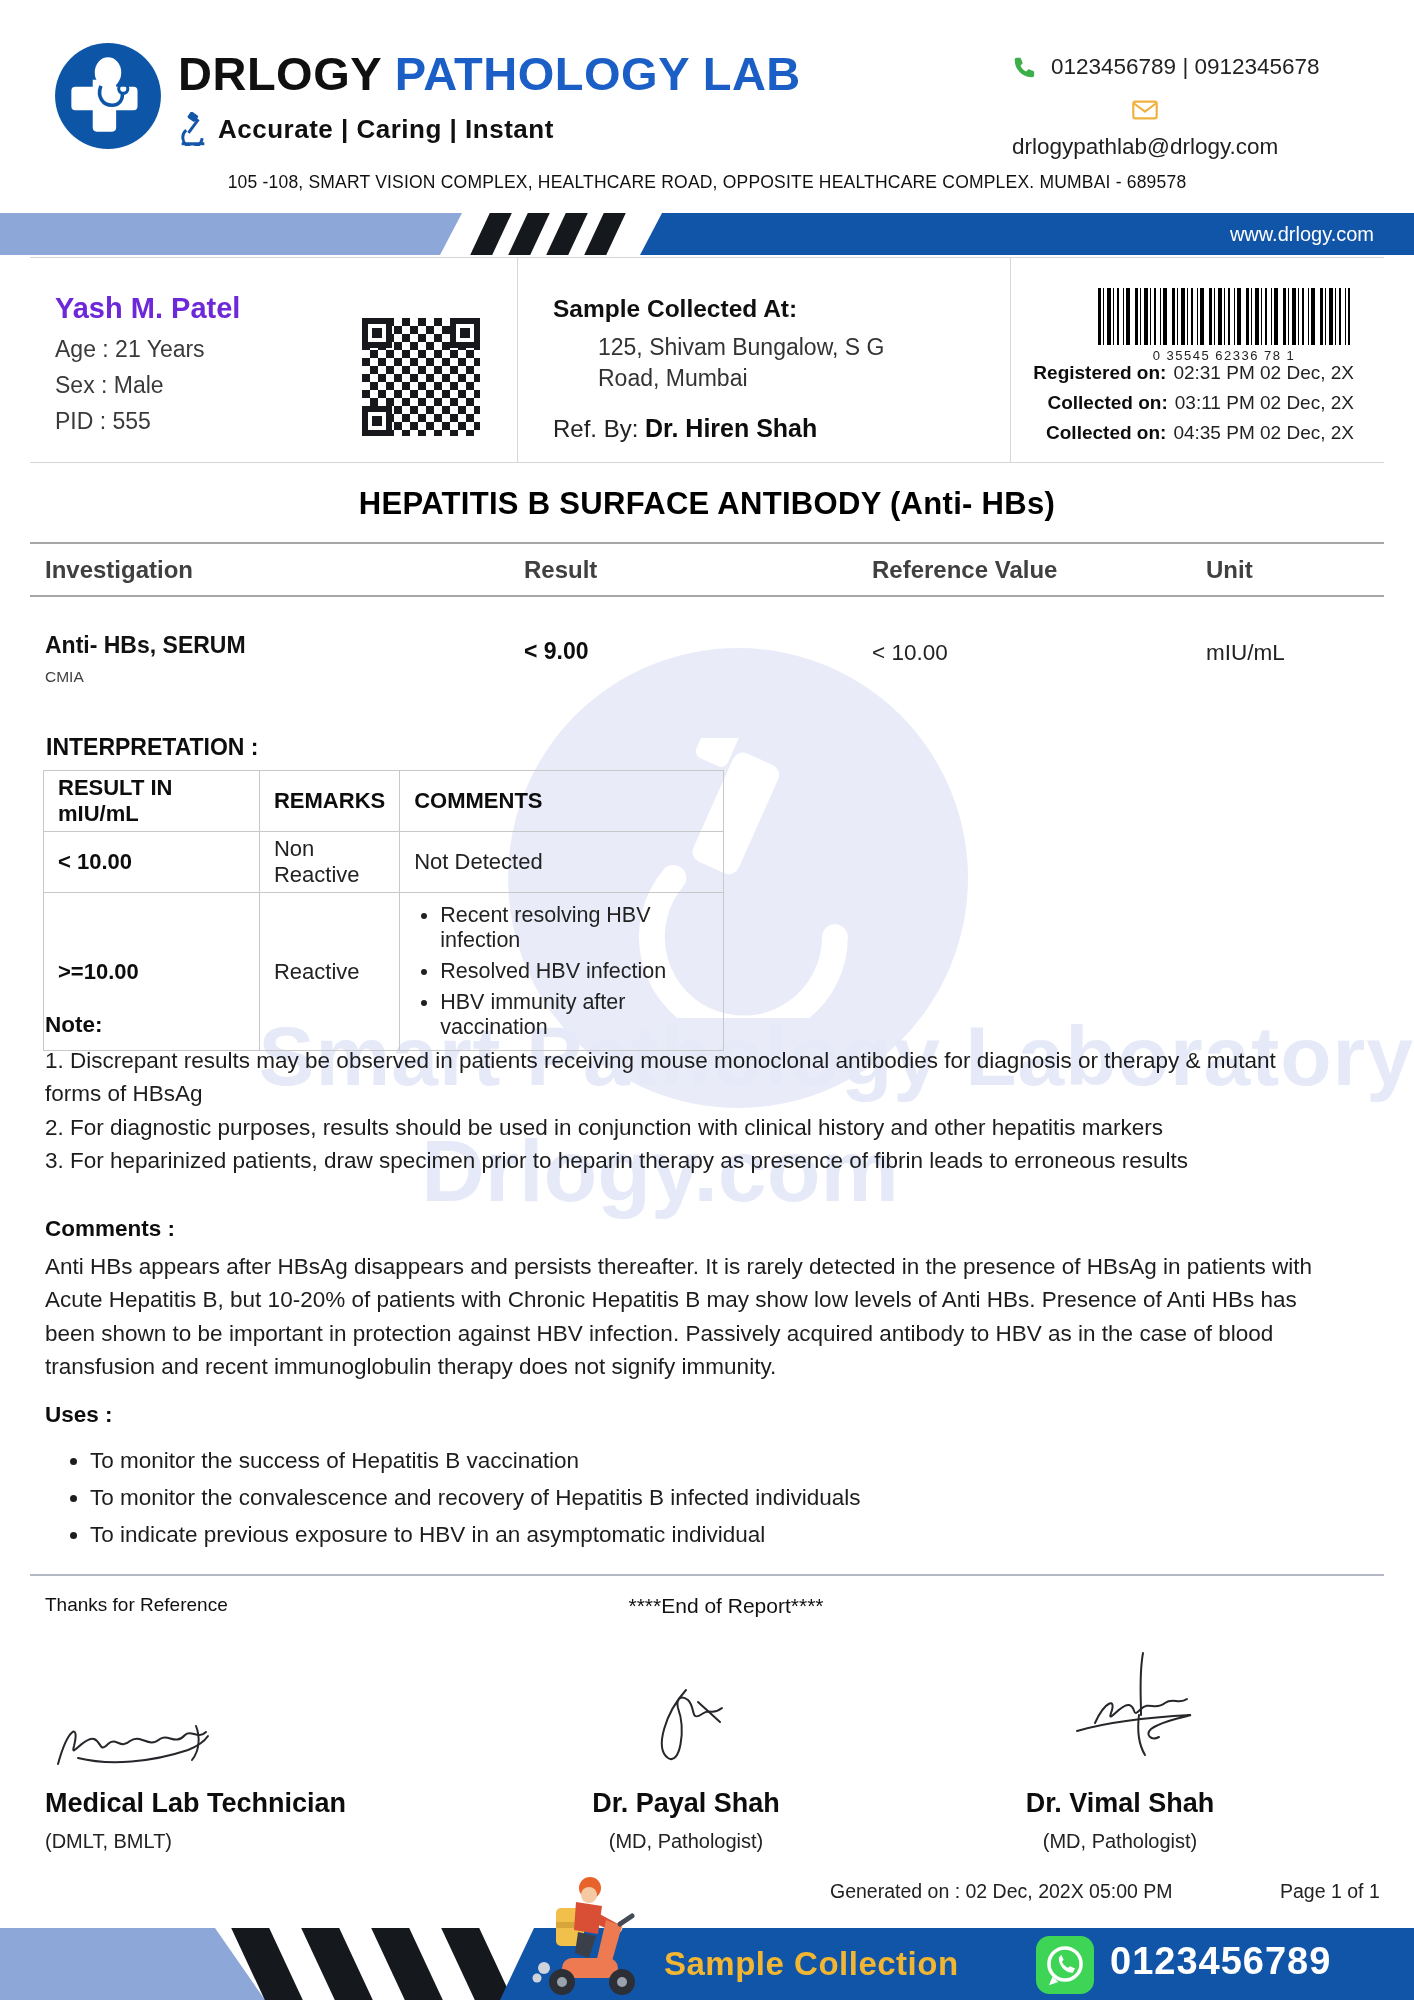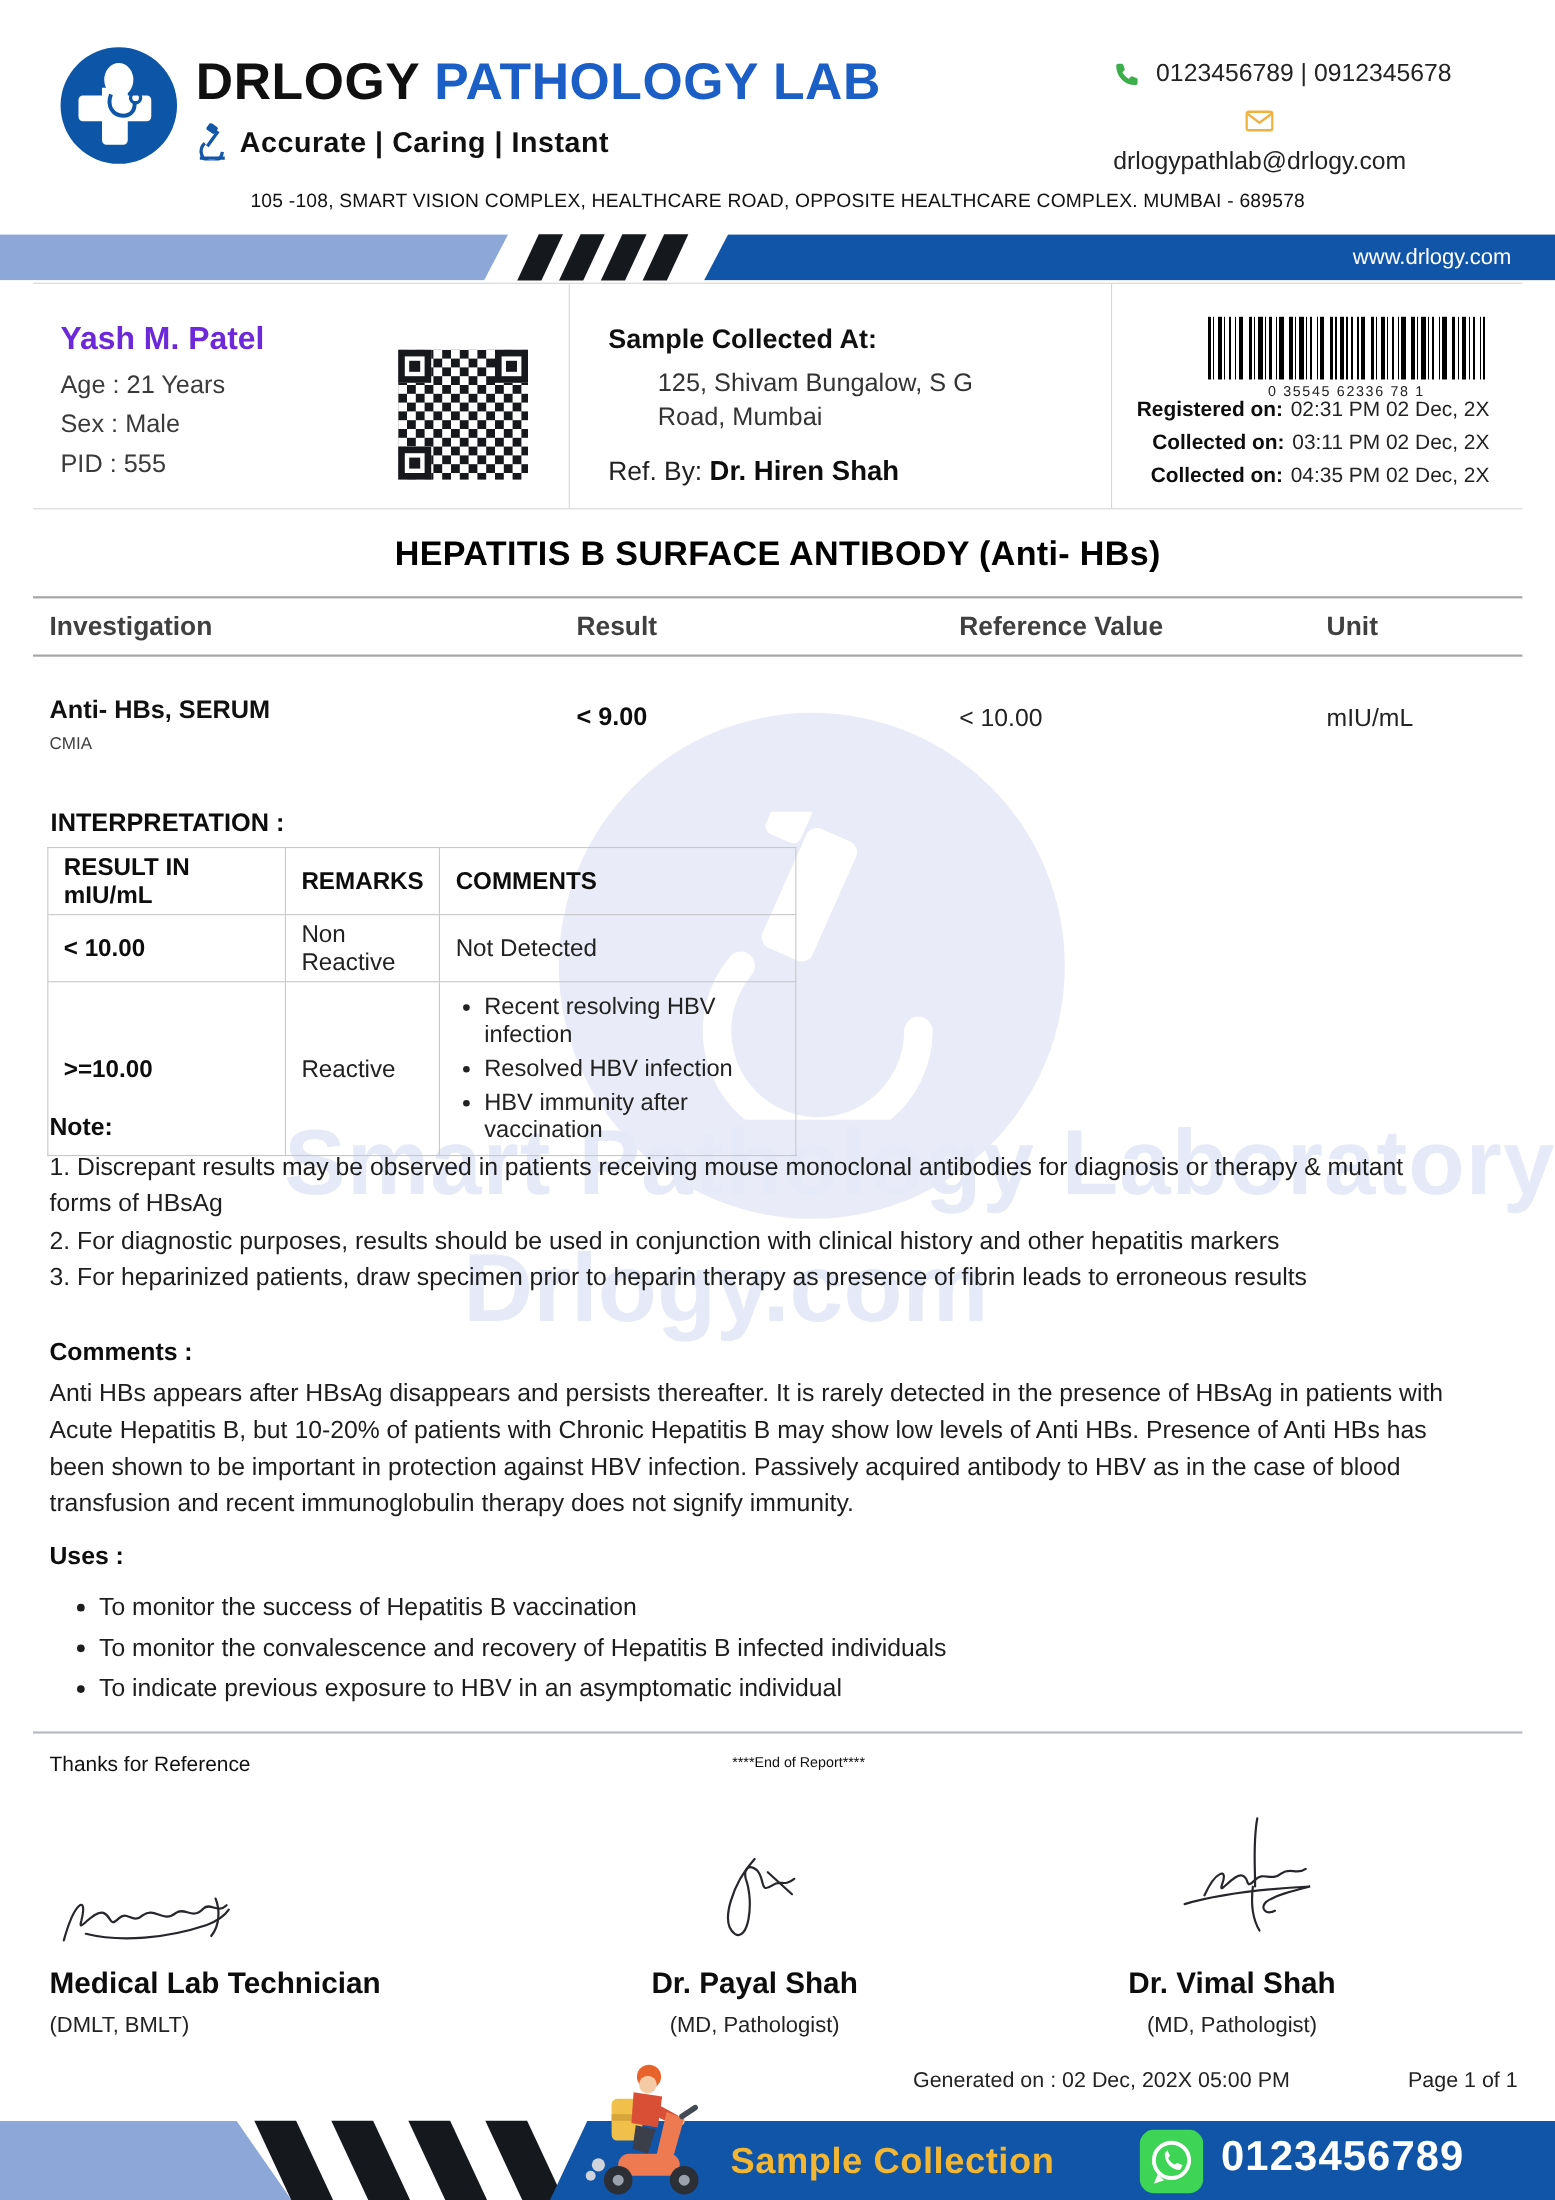--- a/index.html
+++ b/index.html
@@ -81,21 +81,21 @@
   .itable td.bold{font-weight:bold;color:#0d0d0d;}
   .itable ul{margin:0;padding-left:26px;}
   .itable li{margin:6px 0;font-size:21.5px;}
   
   .sec-h{font-size:22.5px;font-weight:bold;color:#0d0d0d;}
   .para{left:45px;width:1270px;font-size:22.5px;color:#1d1d1d;line-height:1.48;}
   ul.uses{left:60px;top:1436px;margin:12px;padding-left:18px;width:1200px;}
   ul.uses li{font-size:22.5px;color:#1d1d1d;margin-bottom:11px;}
   
   .thanks{left:45px;top:1594px;font-size:19px;color:#111;}
-  .endrep{left:466px;width:520px;top:1594px;text-align:center;font-size:13px;color:#111;}
+  .endrep{left:466px;width:520px;top:1594px;text-align:center;font-size:21px;color:#111;}
   .sig-name{font-size:27px;font-weight:bold;color:#0d0d0d;top:1788px;}
   .sig-title{font-size:20px;color:#222;top:1830px;}
   .ctr{text-align:center;}
   .gen{left:830px;top:1880px;font-size:19.5px;color:#222;}
   .pageno{left:1280px;top:1880px;font-size:19.5px;color:#222;}
   .sample-label{left:664px;top:1945px;font-size:33px;font-weight:bold;color:#f2b632;z-index:4;letter-spacing:.5px;}
   .wa-icon{left:1036px;top:1936px;z-index:4;}
   .wa-num{left:1110px;top:1940px;font-size:38px;font-weight:bold;color:#ffffff;z-index:4;letter-spacing:1px;}
   .scooter{left:528px;top:1870px;z-index:6;}
 </style>

